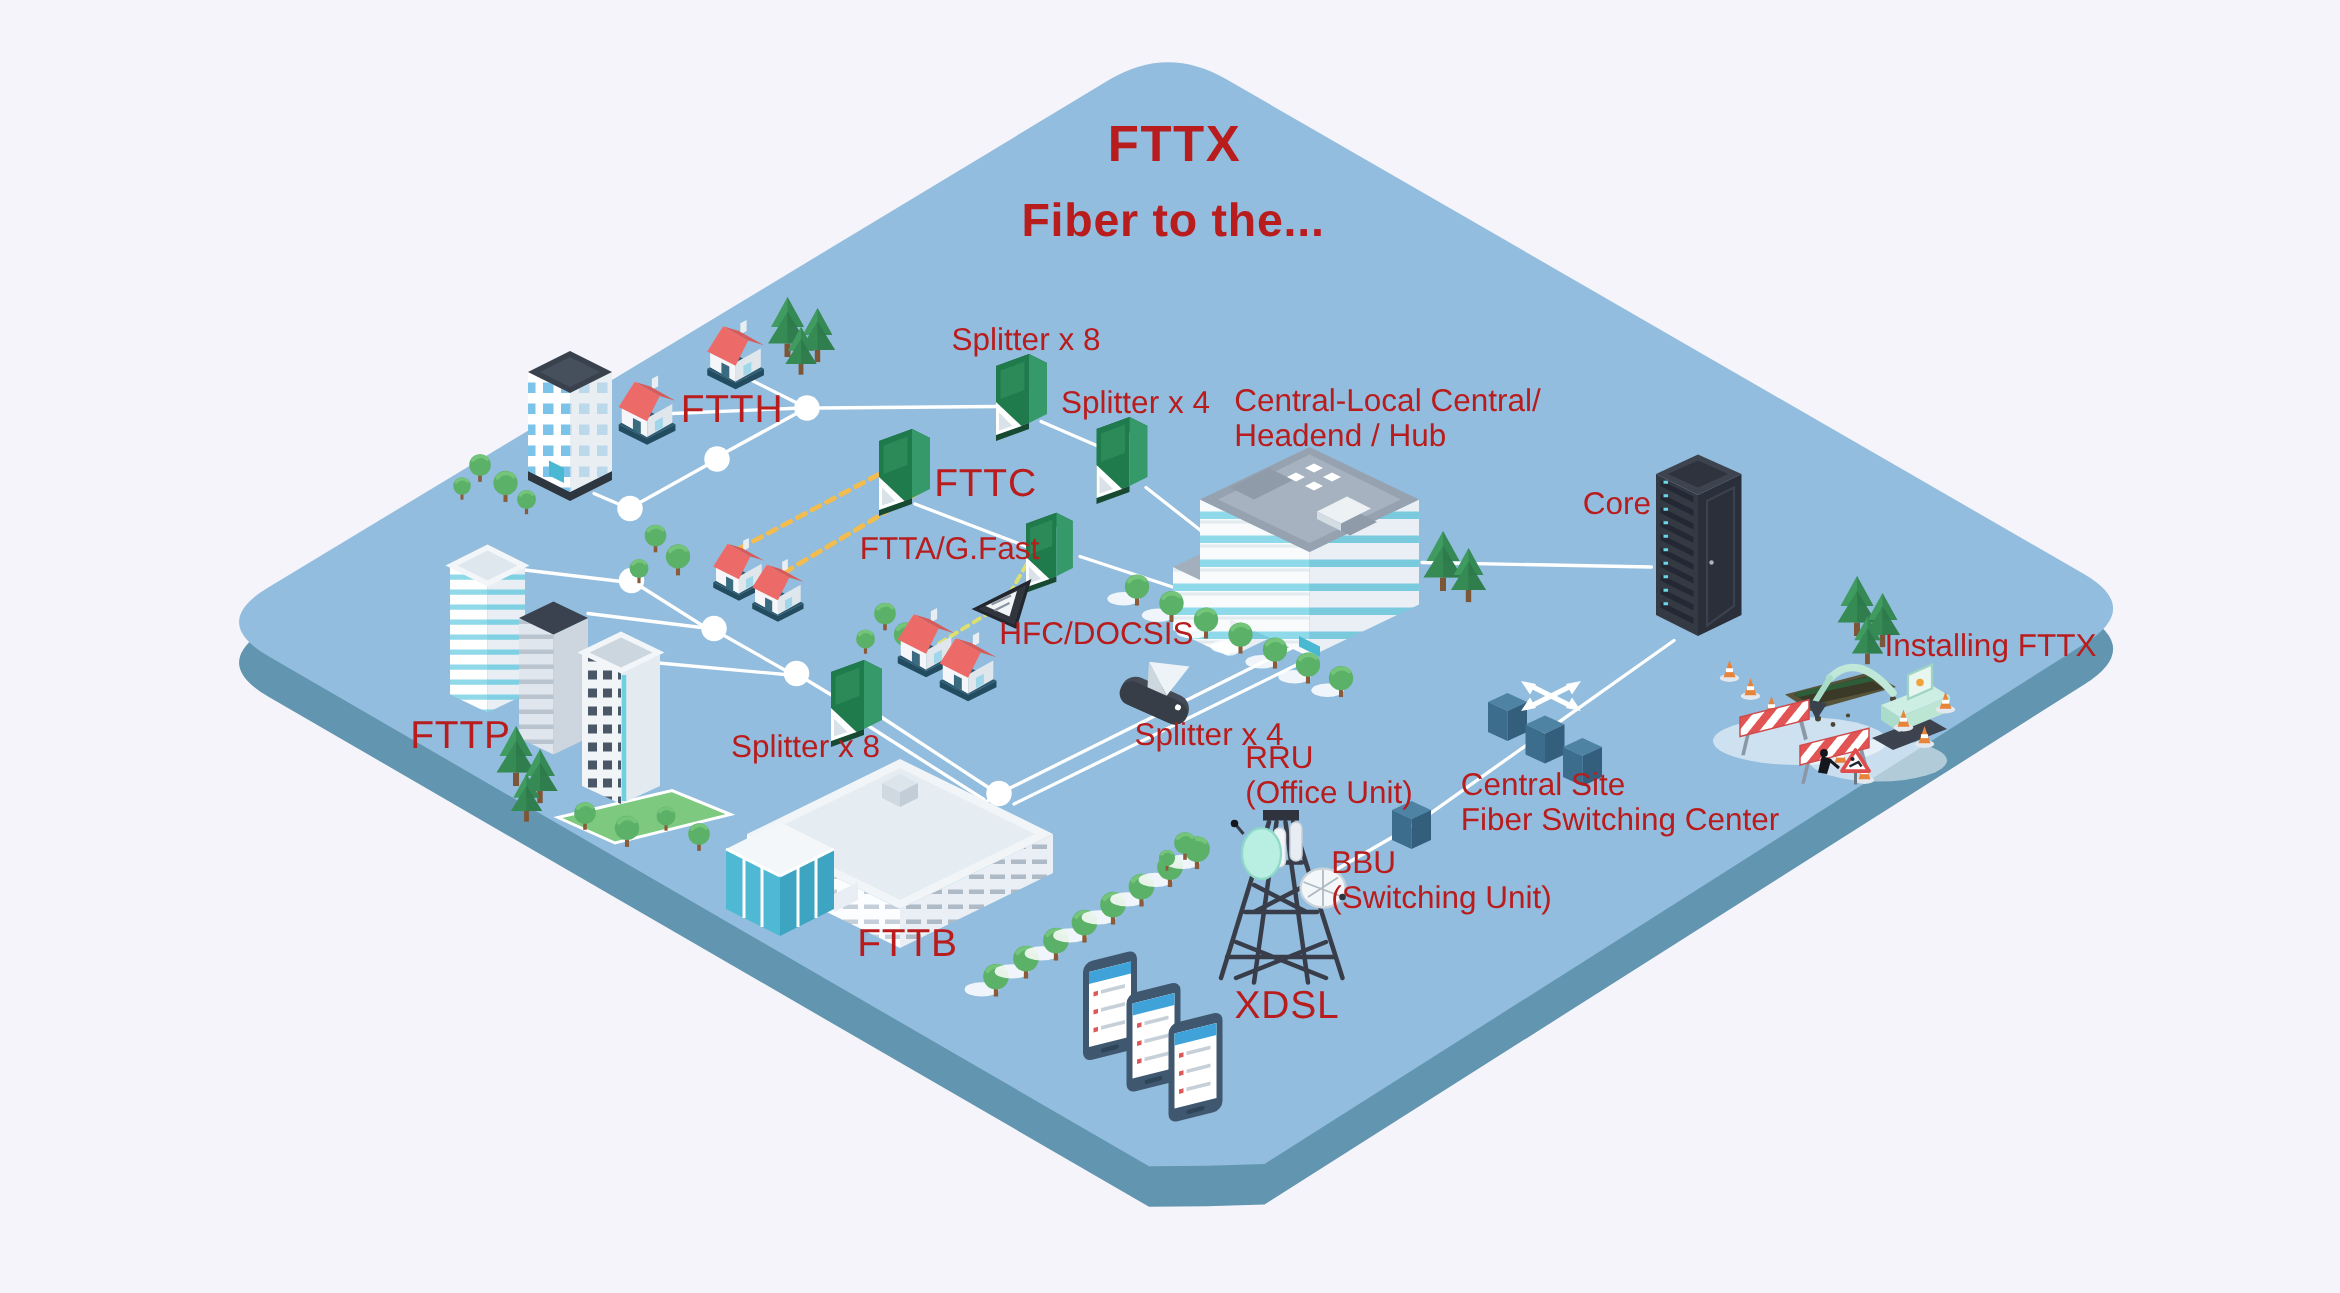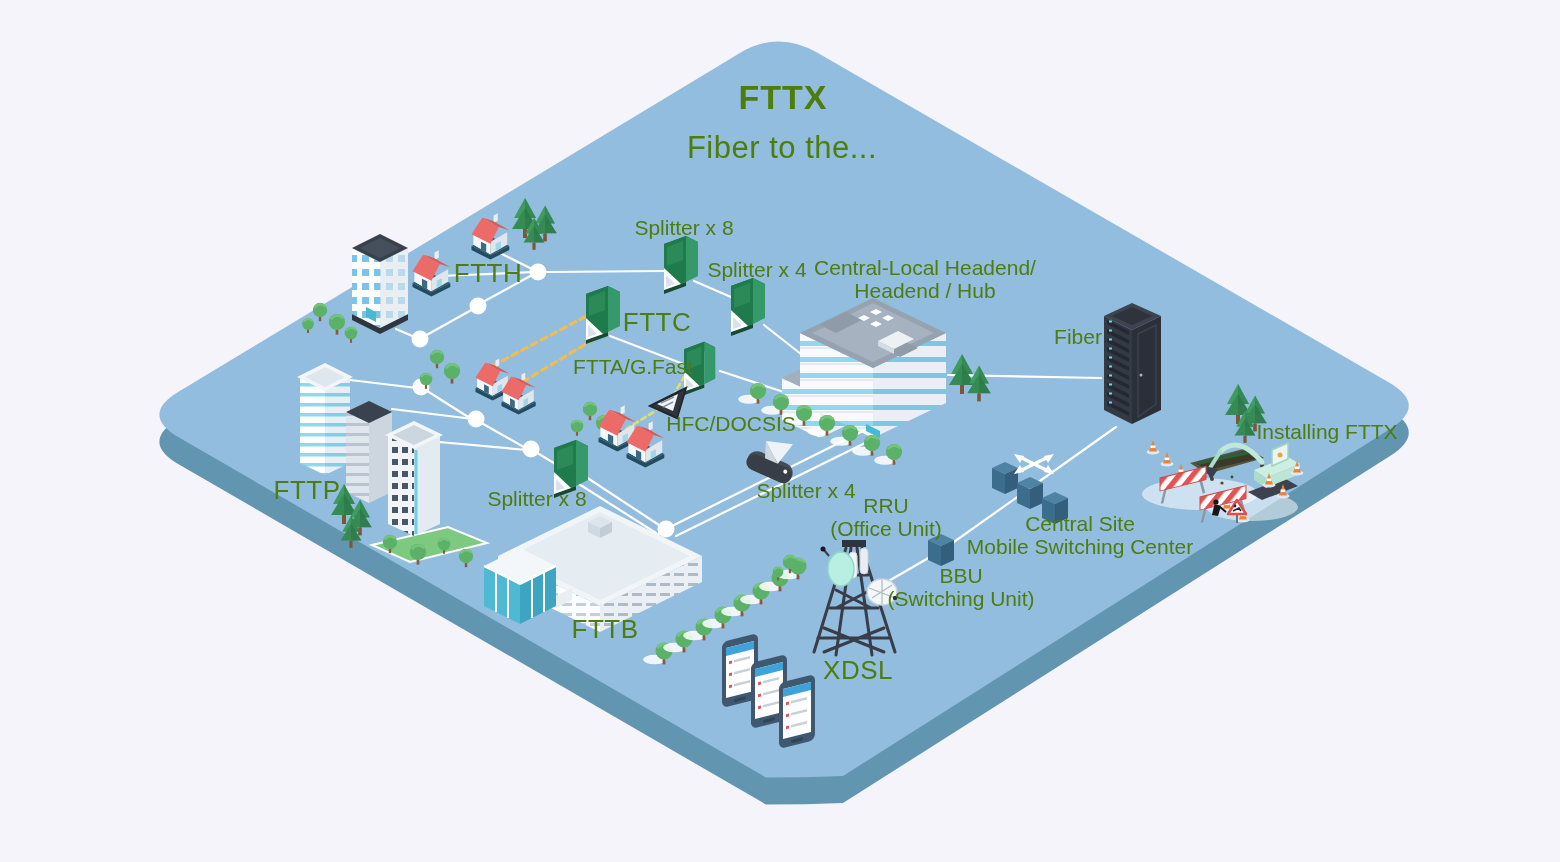--- a/index.html
+++ b/index.html
@@ -1,24 +1,24 @@
 <!DOCTYPE html>
 <html><head>
 <meta charset="utf-8">
 <style>
   html,body{margin:0;padding:0;background:#f5f4fa;}
   .stage{position:relative;width:1560px;height:862px;background:#f5f4fa;overflow:hidden;
          font-family:"Liberation Sans",sans-serif;}
   .stage svg{position:absolute;left:0;top:0;}
-  .lbl{position:absolute;transform:translate(-50%,-50%);color:#4d7c0f;font-size:21px;
-       line-height:23px;white-space:nowrap;text-align:center;font-weight:400;}
+  .lbl{position:absolute;transform:translate(-50%,-50%);color:#b91c1c;font-size:21px;
+       line-height:23px;white-space:nowrap;text-align:left;font-weight:400;}
   .lbl span{display:block;}
   .lbl.big{font-size:26px;font-weight:400;letter-spacing:.5px;}
   .lbl.title1{font-size:34px;font-weight:700;letter-spacing:1px;}
-  .lbl.title2{font-size:31px;font-weight:400;letter-spacing:.5px;}
+  .lbl.title2{font-size:31px;font-weight:700;letter-spacing:.5px;}
 </style>
 </head>
 <body>
 
 <div class="stage">
 
 <svg width="1560" height="862" viewBox="0 0 1560 862">
 <defs>
   <pattern id="offL" width="20" height="16" patternUnits="userSpaceOnUse">
     <rect width="20" height="16" fill="#f8fafb"></rect>
@@ -498,46 +498,46 @@
 </svg>
 
 <div>
   <div class="lbl title1" style="left:783px;top:97px">FTTX</div>
   <div class="lbl title2" style="left:782px;top:147px">Fiber to the...</div>
 
   <div class="lbl" style="left:684px;top:227px">Splitter x 8</div>
   <div class="lbl" style="left:757px;top:269px">Splitter x 4</div>
 
   <div class="lbl" style="left:925px;top:279px">
-    <span>Central-Local Headend/</span>
+    <span>Central-Local Central/</span>
     <span>Headend / Hub</span>
   </div>
 
-  <div class="lbl" style="left:1078px;top:336px">Fiber</div>
+  <div class="lbl" style="left:1078px;top:336px">Core</div>
 
   <div class="lbl big" style="left:488px;top:273px">FTTH</div>
   <div class="lbl big" style="left:657px;top:322px">FTTC</div>
   <div class="lbl" style="left:633px;top:366px">FTTA/G.Fast</div>
   <div class="lbl" style="left:731px;top:423px">HFC/DOCSIS</div>
 
   <div class="lbl big" style="left:307px;top:490px">FTTP</div>
   <div class="lbl" style="left:537px;top:498px">Splitter x 8</div>
   <div class="lbl" style="left:806px;top:490px">Splitter x 4</div>
 
   <div class="lbl" style="left:886px;top:517px">
     <span>RRU</span>
     <span>(Office Unit)</span>
   </div>
   <div class="lbl" style="left:961px;top:587px">
     <span>BBU</span>
     <span>(Switching Unit)</span>
   </div>
   <div class="lbl" style="left:1080px;top:535px">
     <span>Central Site</span>
-    <span>Mobile Switching Center</span>
+    <span>Fiber Switching Center</span>
   </div>
 
   <div class="lbl big" style="left:858px;top:670px">XDSL</div>
   <div class="lbl big" style="left:605px;top:629px">FTTB</div>
   <div class="lbl" style="left:1327px;top:431px">Installing FTTX</div>
 </div>
 
 </div>
 
 </body></html>

